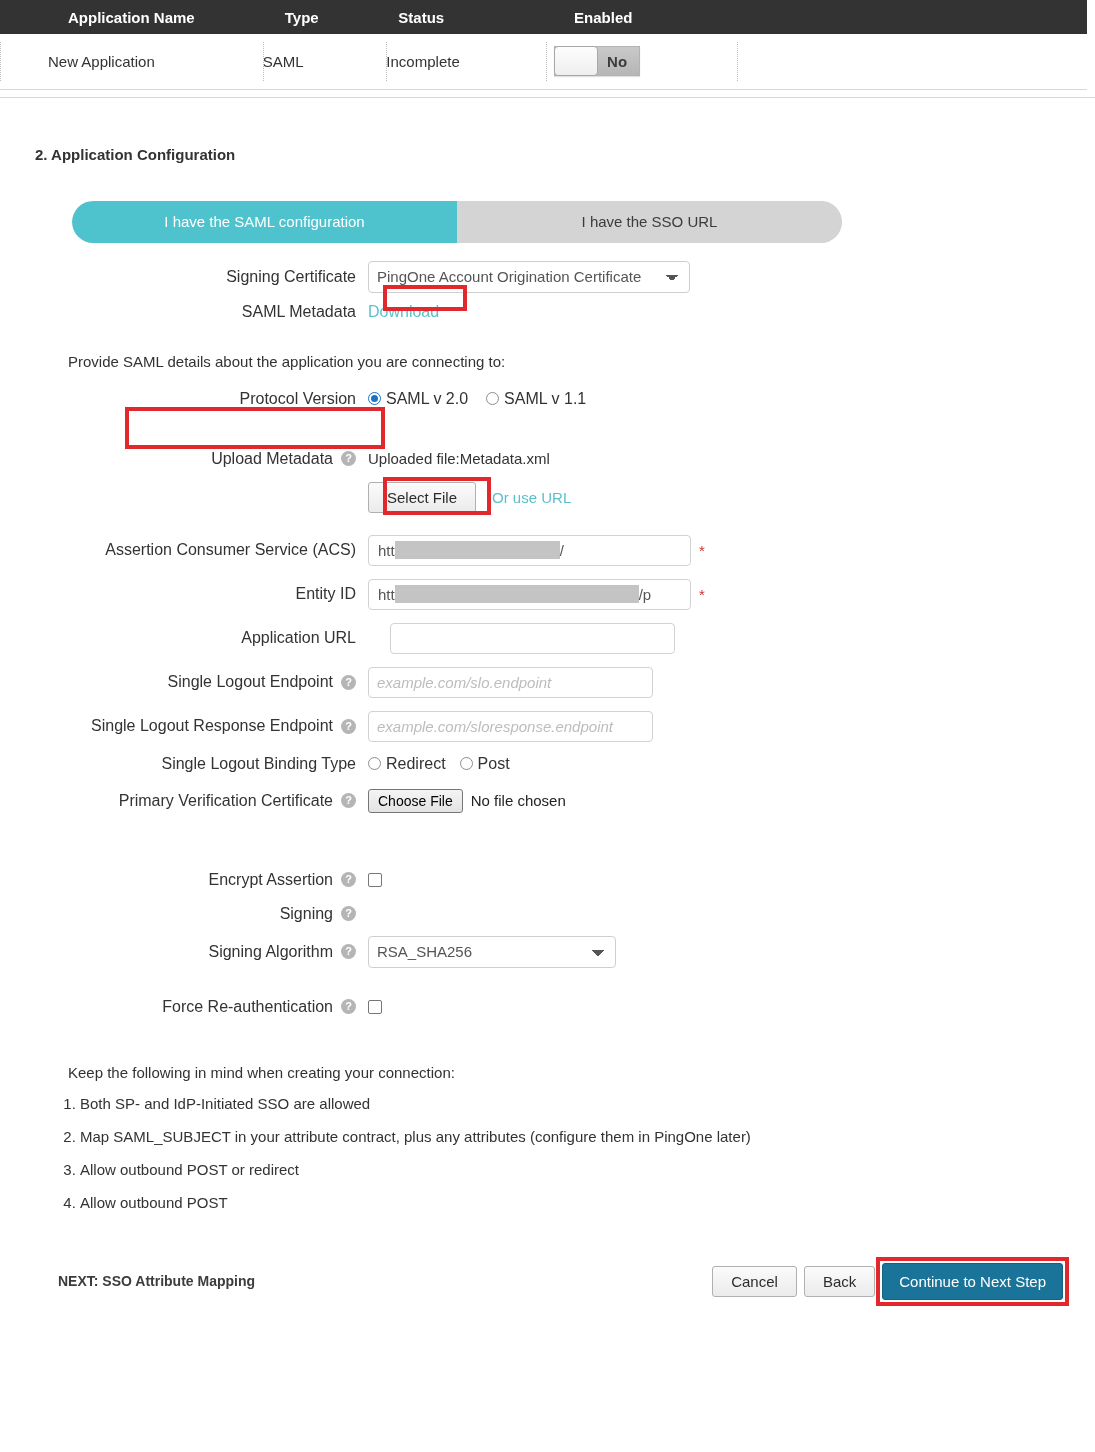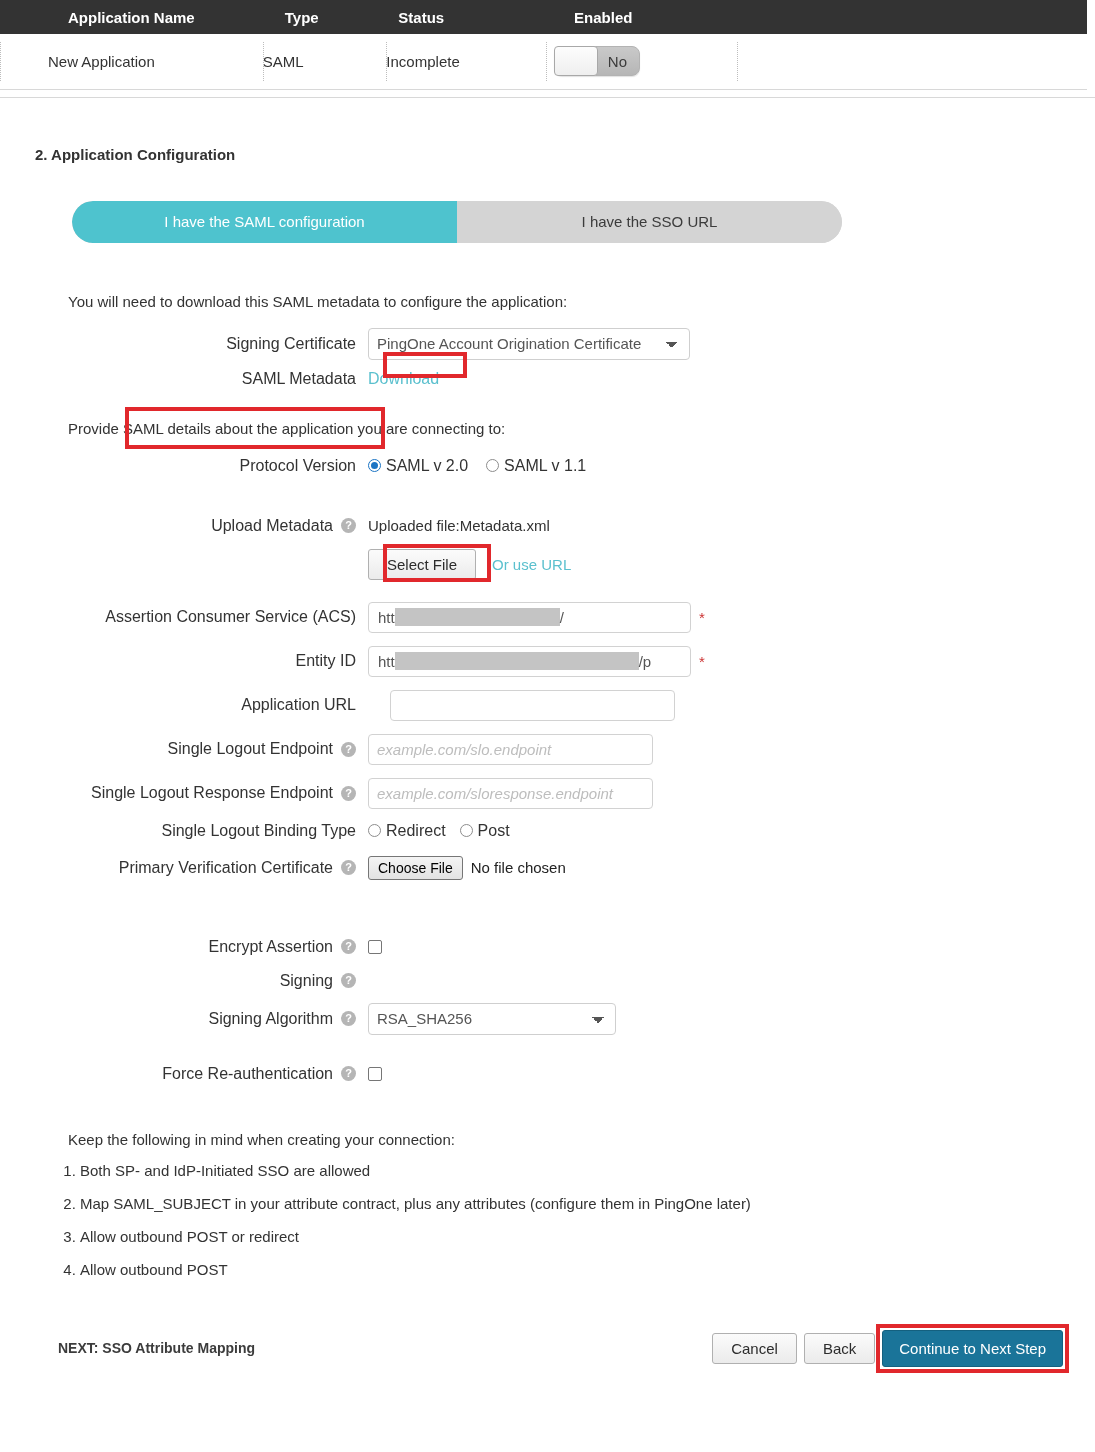--- a/index.html
+++ b/index.html
@@ -53,26 +53,27 @@
   .row-divider-bottom {
     width: 1095px; height: 8px; background: #ffffff;
     border-bottom: 1px solid #d8d8d8;
   }
 
   
   .toggle {
     display: inline-block;
     width: 86px; height: 30px;
     border: 1px solid #b3b3b3;
-    border-radius: 8px;
+    border-radius: 0;
     background: linear-gradient(#c9c9c9, #b6b6b6);
     position: relative;
     margin-left: 8px;
     box-shadow: 0 1px 1px rgba(0,0,0,.12);
     vertical-align: middle;
+    font-weight: bold;
   }
   .toggle-label {
     position: absolute;
     right: 12px; top: 50%; transform: translateY(-50%);
     font-size: 15px; color: #3b3b3b;
   }
   .toggle-knob {
     position: absolute;
     left: -1px; top: -1px;
     width: 44px; height: 30px;
@@ -334,21 +335,20 @@
   <div class="section-title">2. Application Configuration</div>
 
   <div style="position:relative;">
     <div class="pills">
       <div class="pill pill-active">I have the SAML configuration</div>
       <div class="pill pill-inactive">I have the SSO URL</div>
     </div>
     <div class="hl" style="left:125px; top:206px; width:260px; height:42px;"></div>
   </div>
 
-  <div class="lead" style="margin-top:50px;">You will need to download this SAML metadata to configure the application:</div>
 
   <div class="form-row" style="margin-top:18px;">
     <div class="lbl">
       <span class="lbl-text">Signing Certificate</span>
     </div>
     <div class="ctl">
       <select class="sel sel-cert">
         <option>PingOne Account Origination Certificate</option>
       </select>
     </div>

